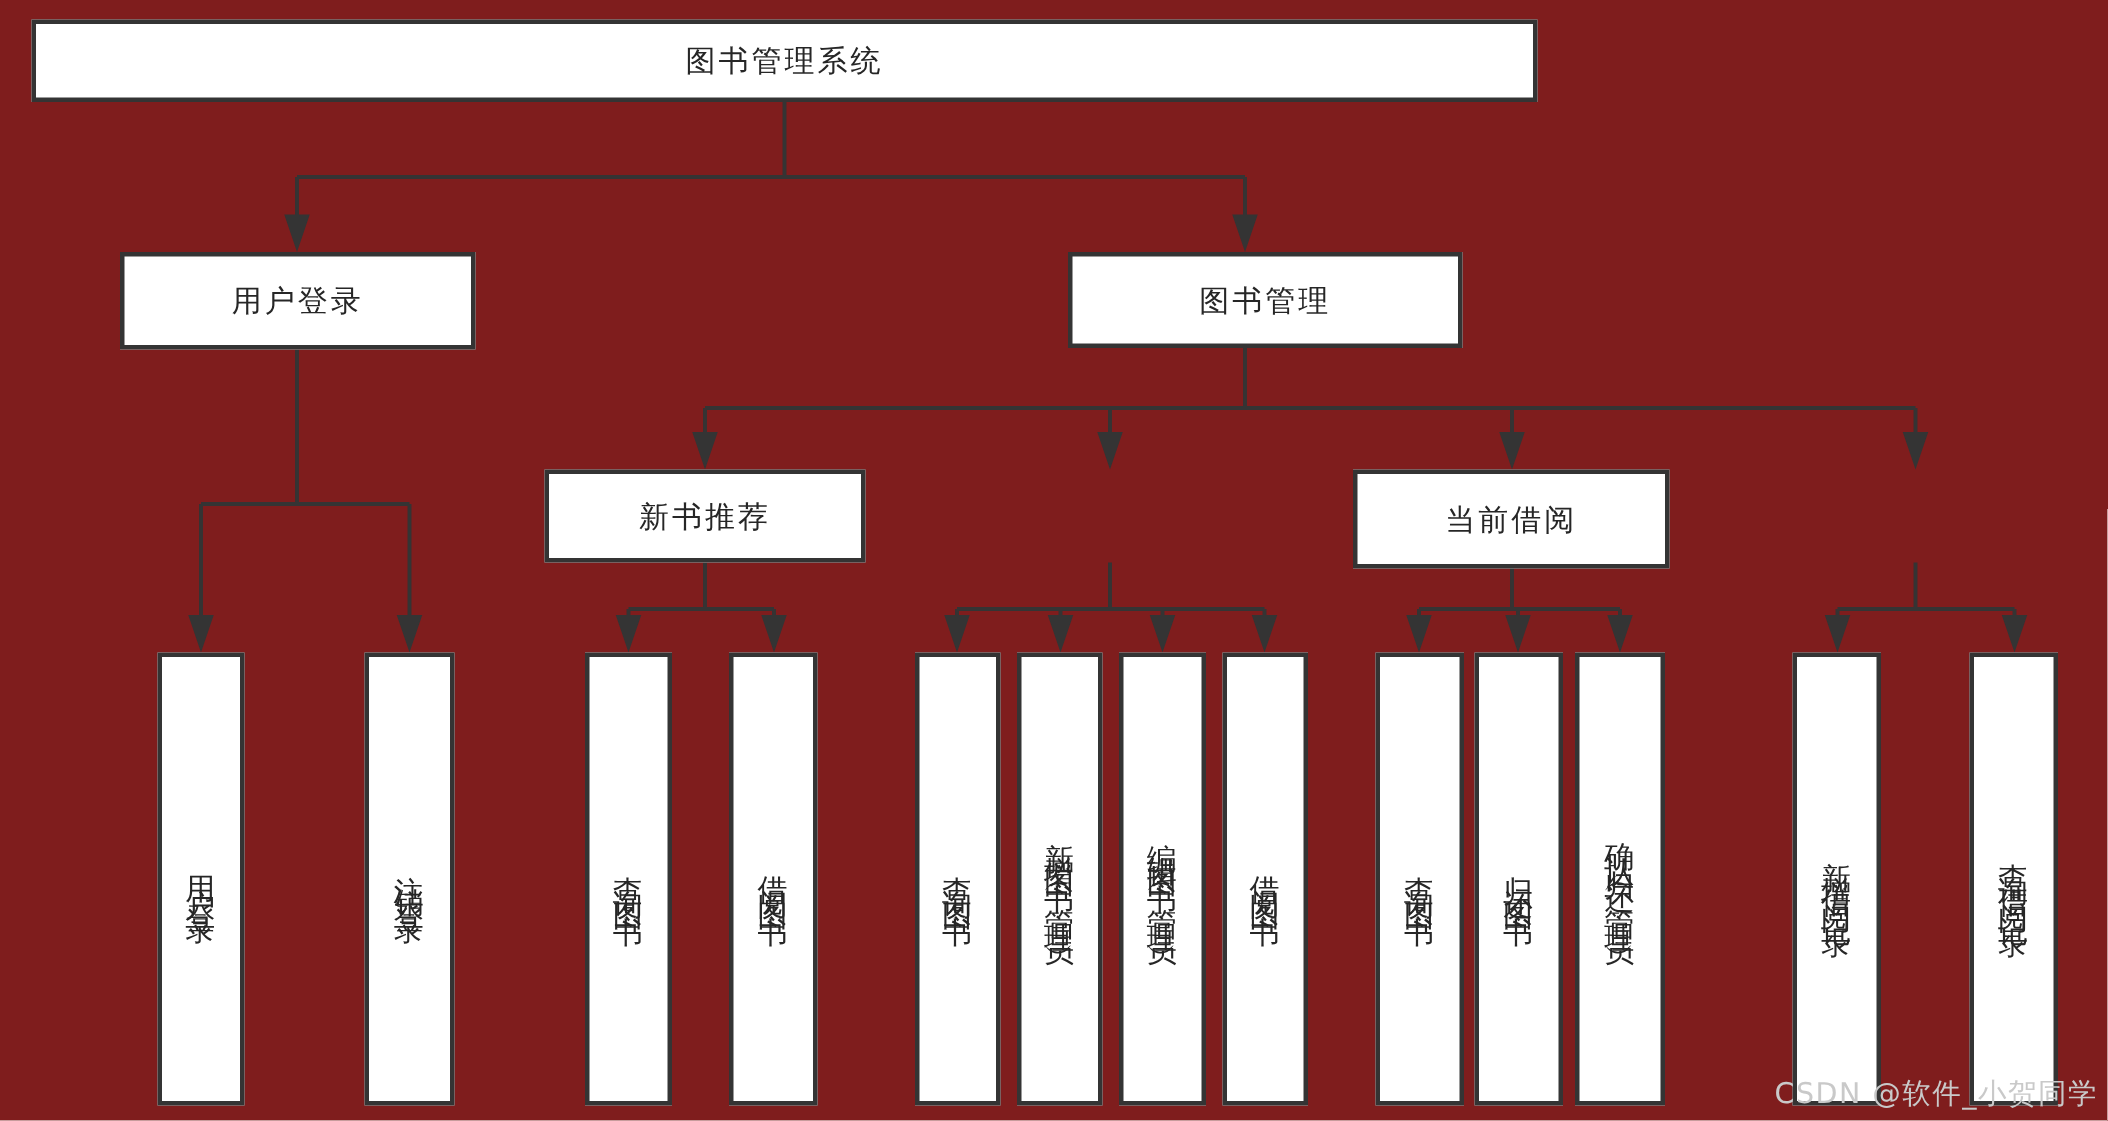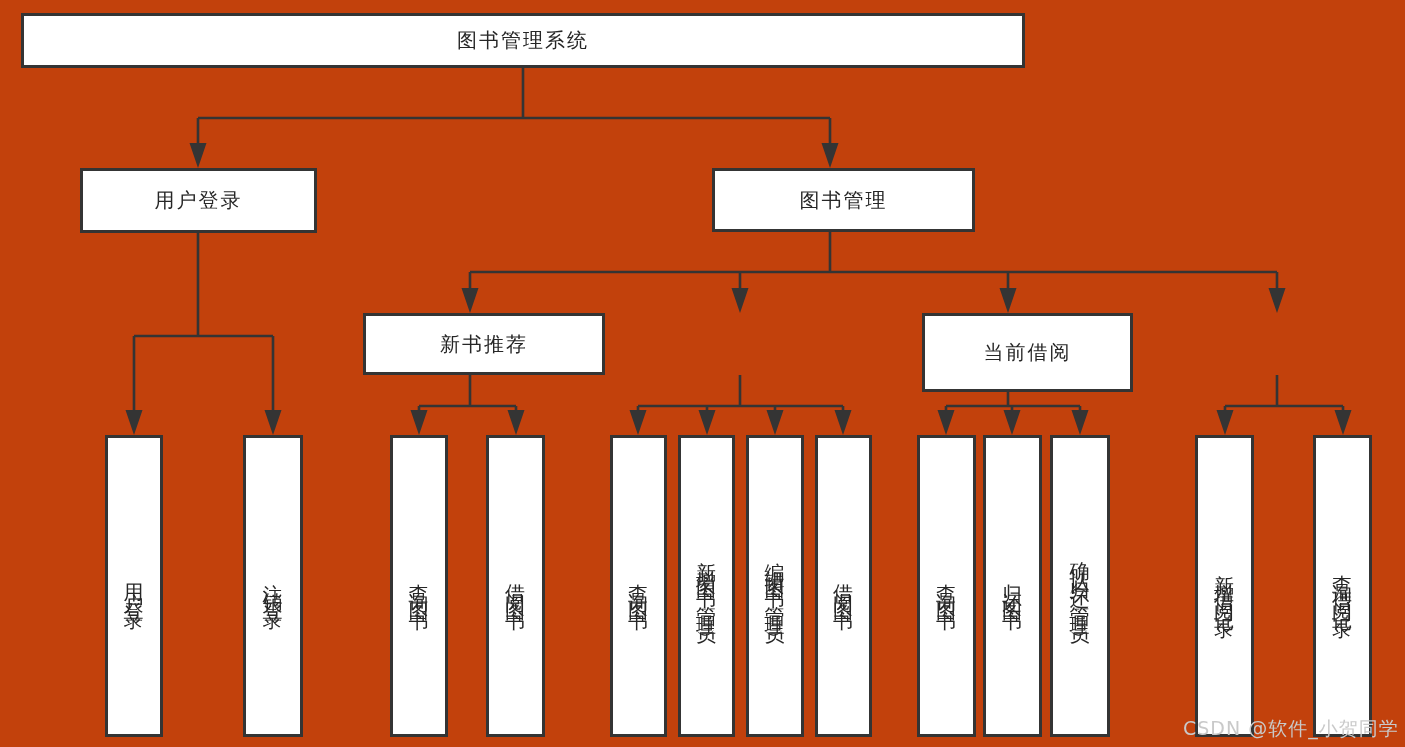--- a/index.html
+++ b/index.html
@@ -5,21 +5,21 @@
   * { margin: 0; padding: 0; box-sizing: border-box; }
   html, body { background: #ffffff; }
   body {
     font-family: "DejaVu Sans", "Liberation Sans", sans-serif;
     color: #262626;
   }
   #diagram {
     position: relative;
     width: 1405px;
     height: 747px;
-    background: #c2410c;
+    background: #7f1d1d;
     overflow: hidden;
   }
   #connector-svg {
     position: absolute;
     left: 0; top: 0;
     width: 1405px; height: 747px;
     pointer-events: none;
   }
   .node {
     position: absolute;
@@ -78,22 +78,22 @@
          M937.5,410 L954.5,410 L946,435 Z M1003.5,410 L1020.5,410 L1012,435 Z
          M1071.5,410 L1088.5,410 L1080,435 Z
          M1216.5,410 L1233.5,410 L1225,435 Z M1334.5,410 L1351.5,410 L1343,435 Z" fill="#343434" stroke="none"></path>
   </svg>
 
   <div class="node h-node" style="left:21px; top:13px; width:1004px; height:55px;">图书管理系统</div>
 
   <div class="node h-node" style="left:80px; top:168px; width:237px; height:65px;">用户登录</div>
   <div class="node h-node" style="left:712px; top:168px; width:263px; height:64px;">图书管理</div>
 
-  <div class="node h-node" style="left:363px; top:313px; width:242px; height:62px;">新书推荐</div>
-  <div class="node h-node" style="left:902px; top:313px; width:211px; height:79px;margin-left:20px;">当前借阅</div>
+  <div class="node h-node" style="left:363px; top:313px; width:214px; height:62px;">新书推荐</div>
+  <div class="node h-node" style="left:902px; top:313px; width:211px; height:66px;">当前借阅</div>
 
   <div class="node v-node" style="left:105px; top:435px; width:58px; height:302px;">用户登录</div>
   <div class="node v-node" style="left:243px; top:435px; width:60px; height:302px;">注销登录</div>
 
   <div class="node v-node" style="left:390px; top:435px; width:58px; height:302px;">查询图书</div>
   <div class="node v-node" style="left:486px; top:435px; width:59px; height:302px;">借阅图书</div>
 
   <div class="node v-node" style="left:610px; top:435px; width:57px; height:302px;">查询图书</div>
   <div class="node v-node" style="left:678px; top:435px; width:57px; height:302px;">新增图书（管理员）</div>
   <div class="node v-node" style="left:746px; top:435px; width:58px; height:302px;">编辑图书（管理员）</div>

